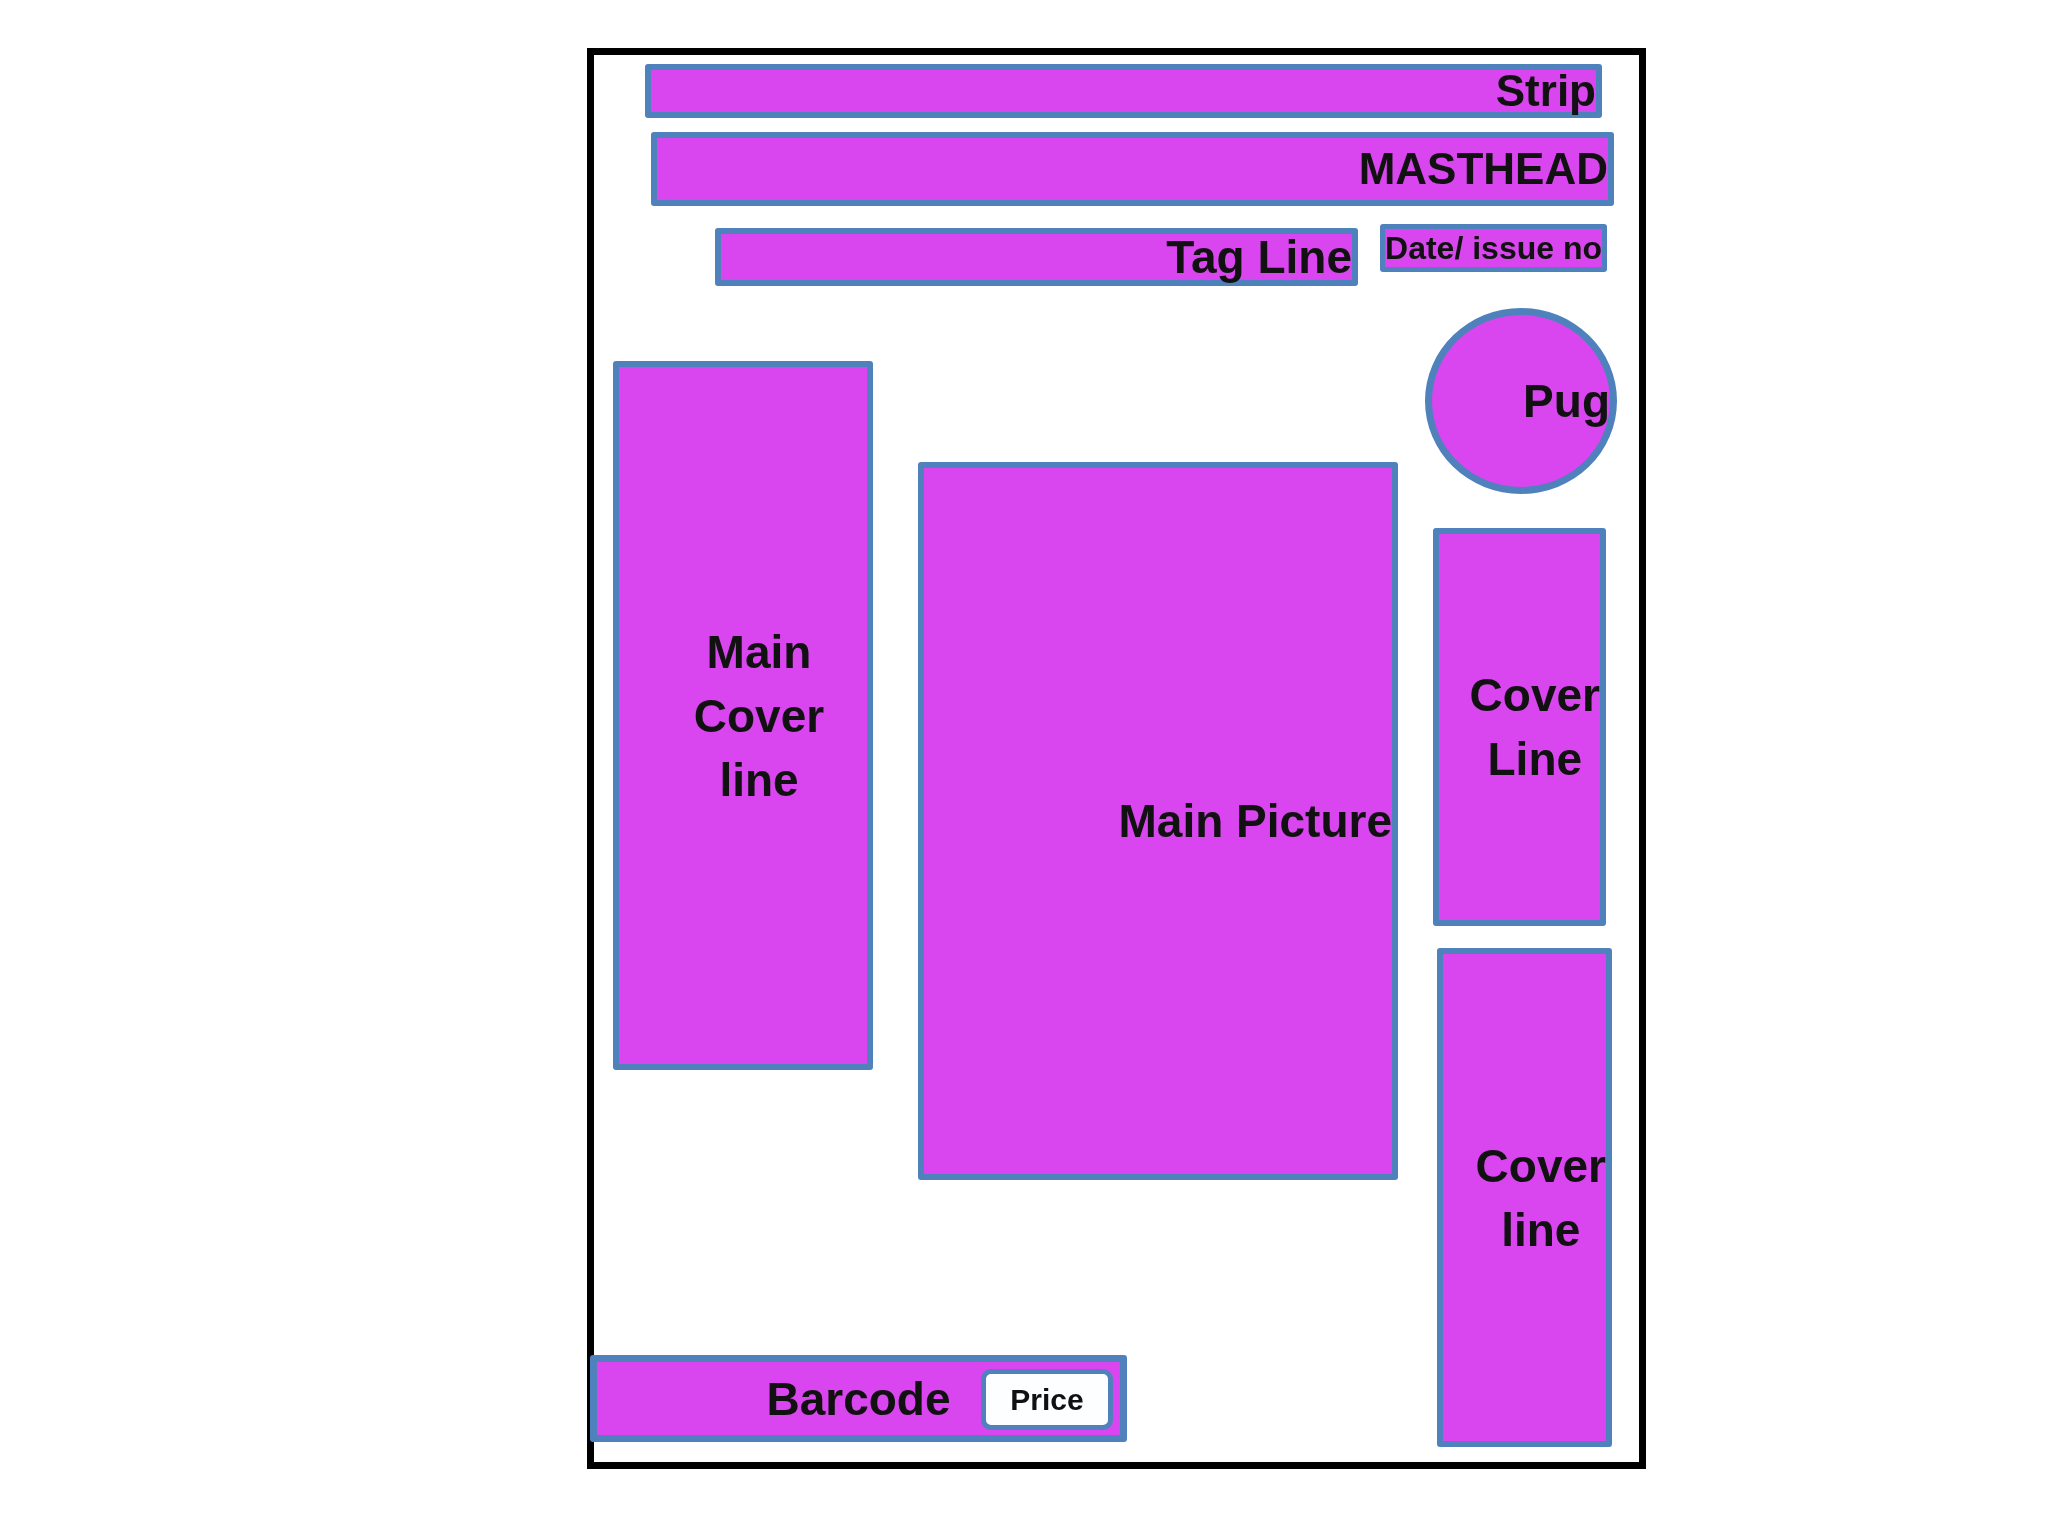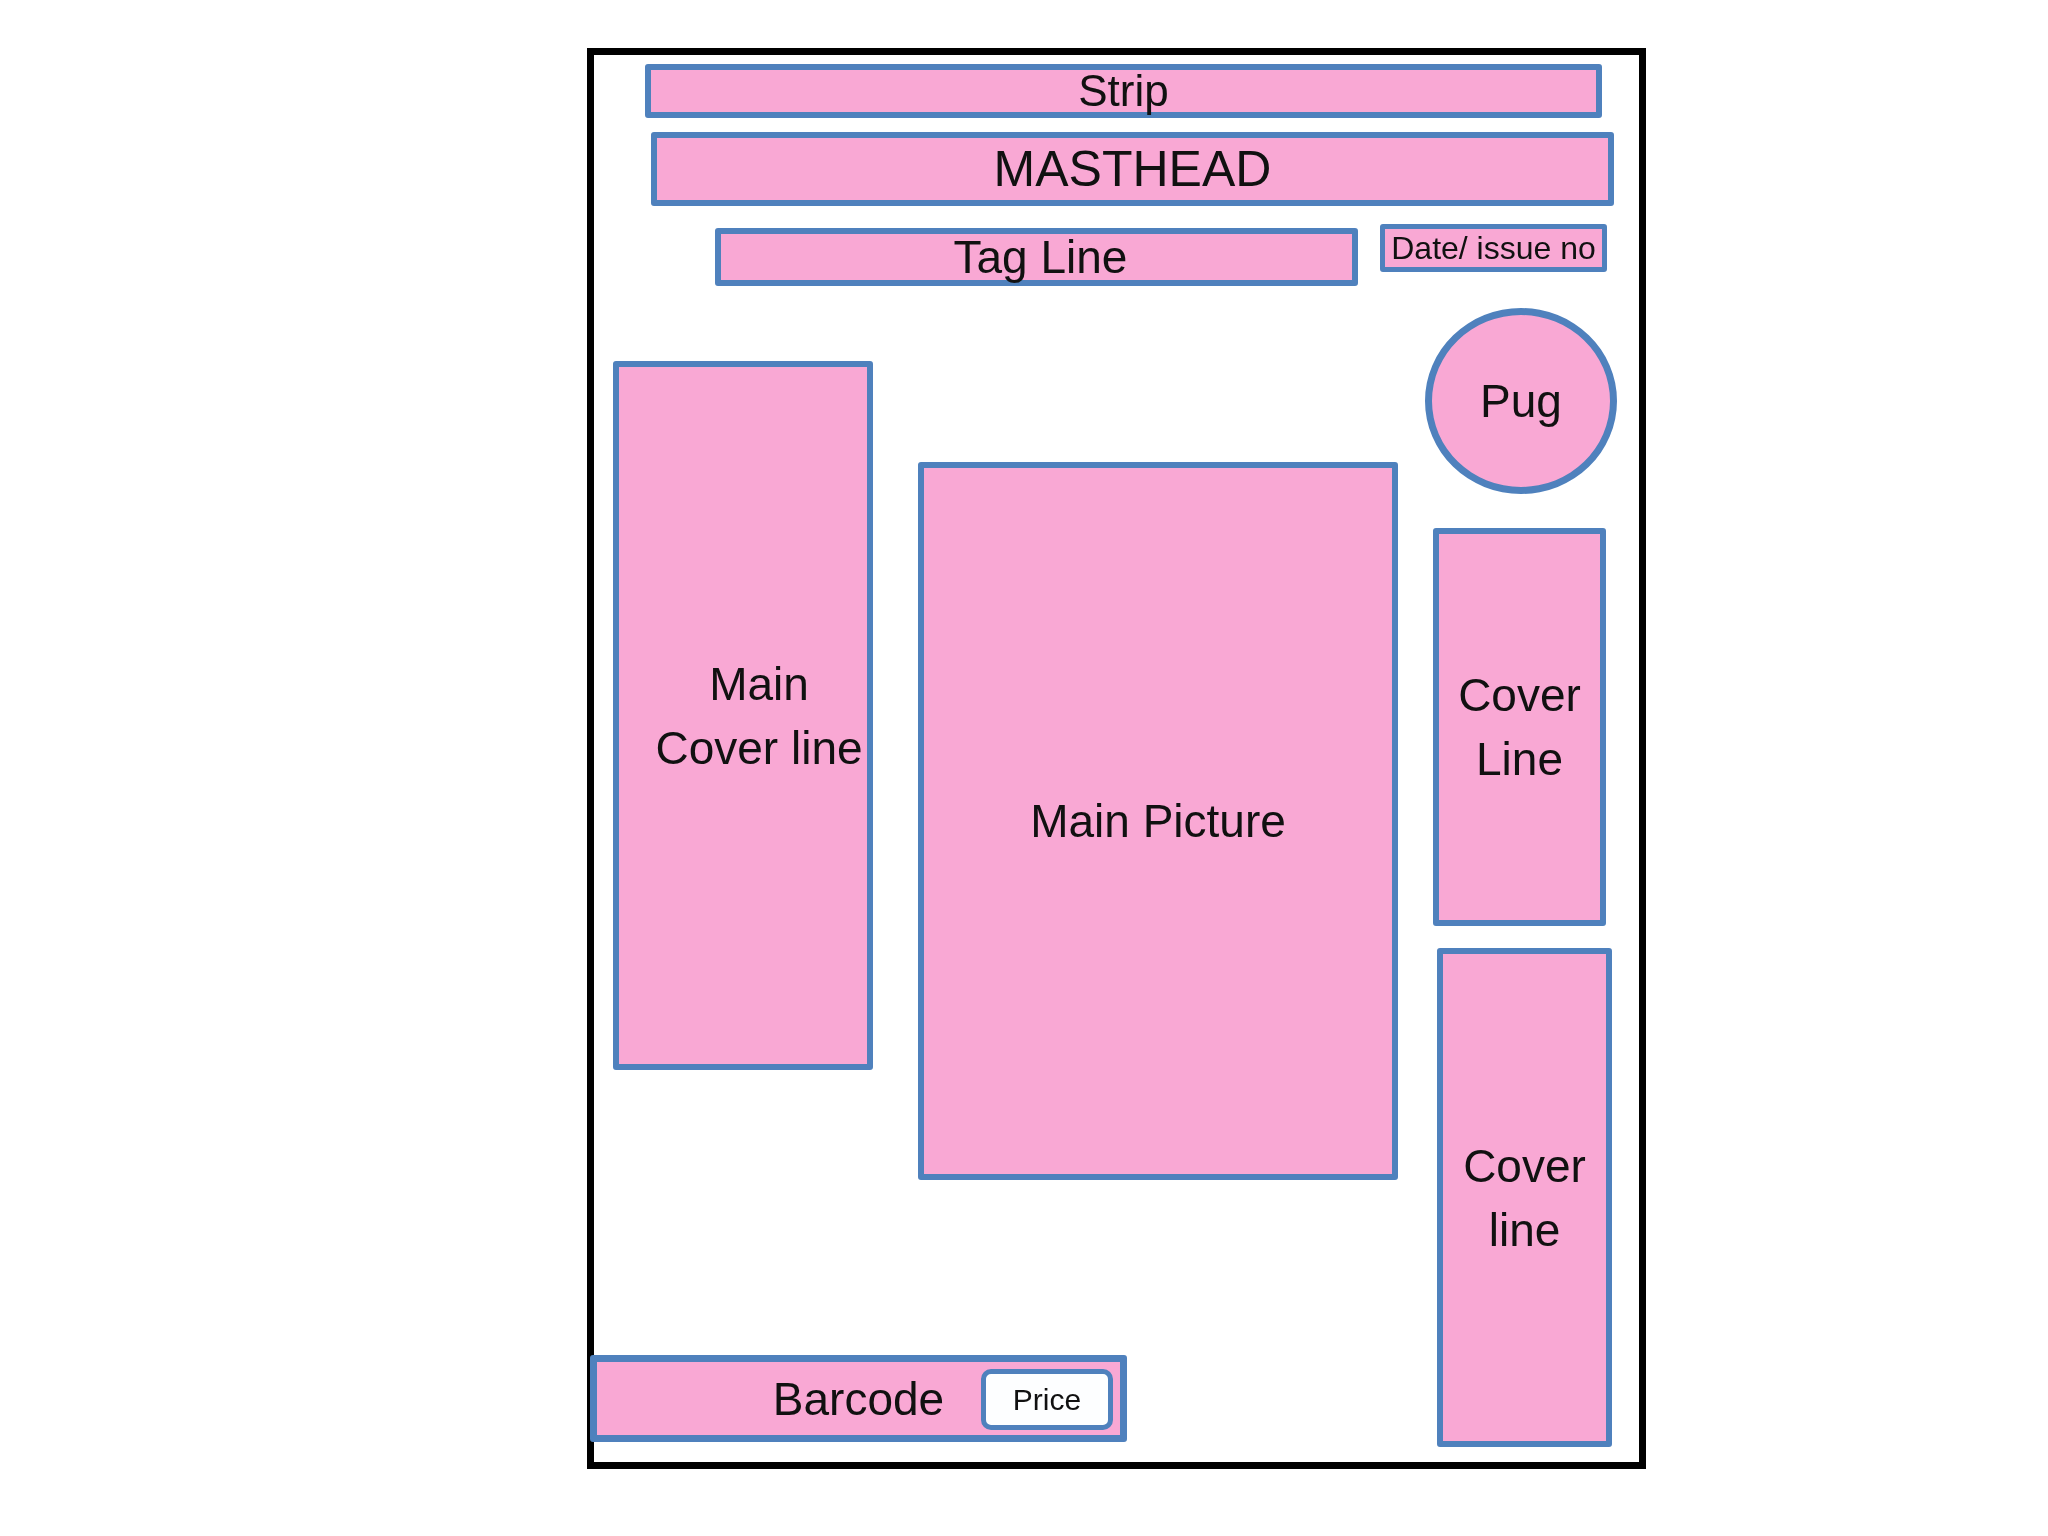--- a/index.html
+++ b/index.html
@@ -23,34 +23,35 @@
     width: 1059px;
     height: 1421px;
     border: 7px solid #000000;
     box-sizing: border-box;
     background: #ffffff;
   }
   .bluebox {
     position: absolute;
     border: 6px solid #4F81BD;
     border-radius: 3px;
-    background: #f9a8d4;
+    background: #d946ef;
     box-sizing: border-box;
     display: flex;
     align-items: center;
-    justify-content: center;
+    justify-content: flex-end;
     text-align: center;
     white-space: pre-line;
     font-size: 46px;
     line-height: 62px;
     color: #111111;
+    font-weight: bold;
   }
   
   .strip      { left: 645px;  top: 64px;   width: 957px; height: 54px;  font-size: 44px; }
-  .masthead   { left: 651px;  top: 132px;  width: 963px; height: 74px;  font-size: 50px; }
+  .masthead   { left: 651px;  top: 132px;  width: 963px; height: 74px;  font-size: 44px; }
   .tagline    { left: 715px;  top: 228px;  width: 643px; height: 58px;  font-size: 46px; padding-left: 8px; }
   .dateissue  { left: 1380px; top: 224px;  width: 227px; height: 48px;  font-size: 32px; border-width: 5px; }
   .pug        { left: 1425px; top: 308px;  width: 192px; height: 186px; border-radius: 50%; border-width: 7px; font-size: 46px; }
   .maincover  { left: 613px;  top: 361px;  width: 260px; height: 709px; line-height: 64px; padding-left: 32px; }
   .buzzword   { left: 643px;  top: 420px;  width: 212px; height: 140px; line-height: 60px; }
   .mainpic    { left: 918px;  top: 462px;  width: 480px; height: 718px; }
   .coverline1 { left: 1433px; top: 528px;  width: 173px; height: 398px; line-height: 64px; }
   .coverline2 { left: 1437px; top: 948px;  width: 175px; height: 499px; line-height: 64px; }
   .barcode    { left: 590px;  top: 1355px; width: 537px; height: 87px;  border-width: 7px; }
   .barcode-label {

